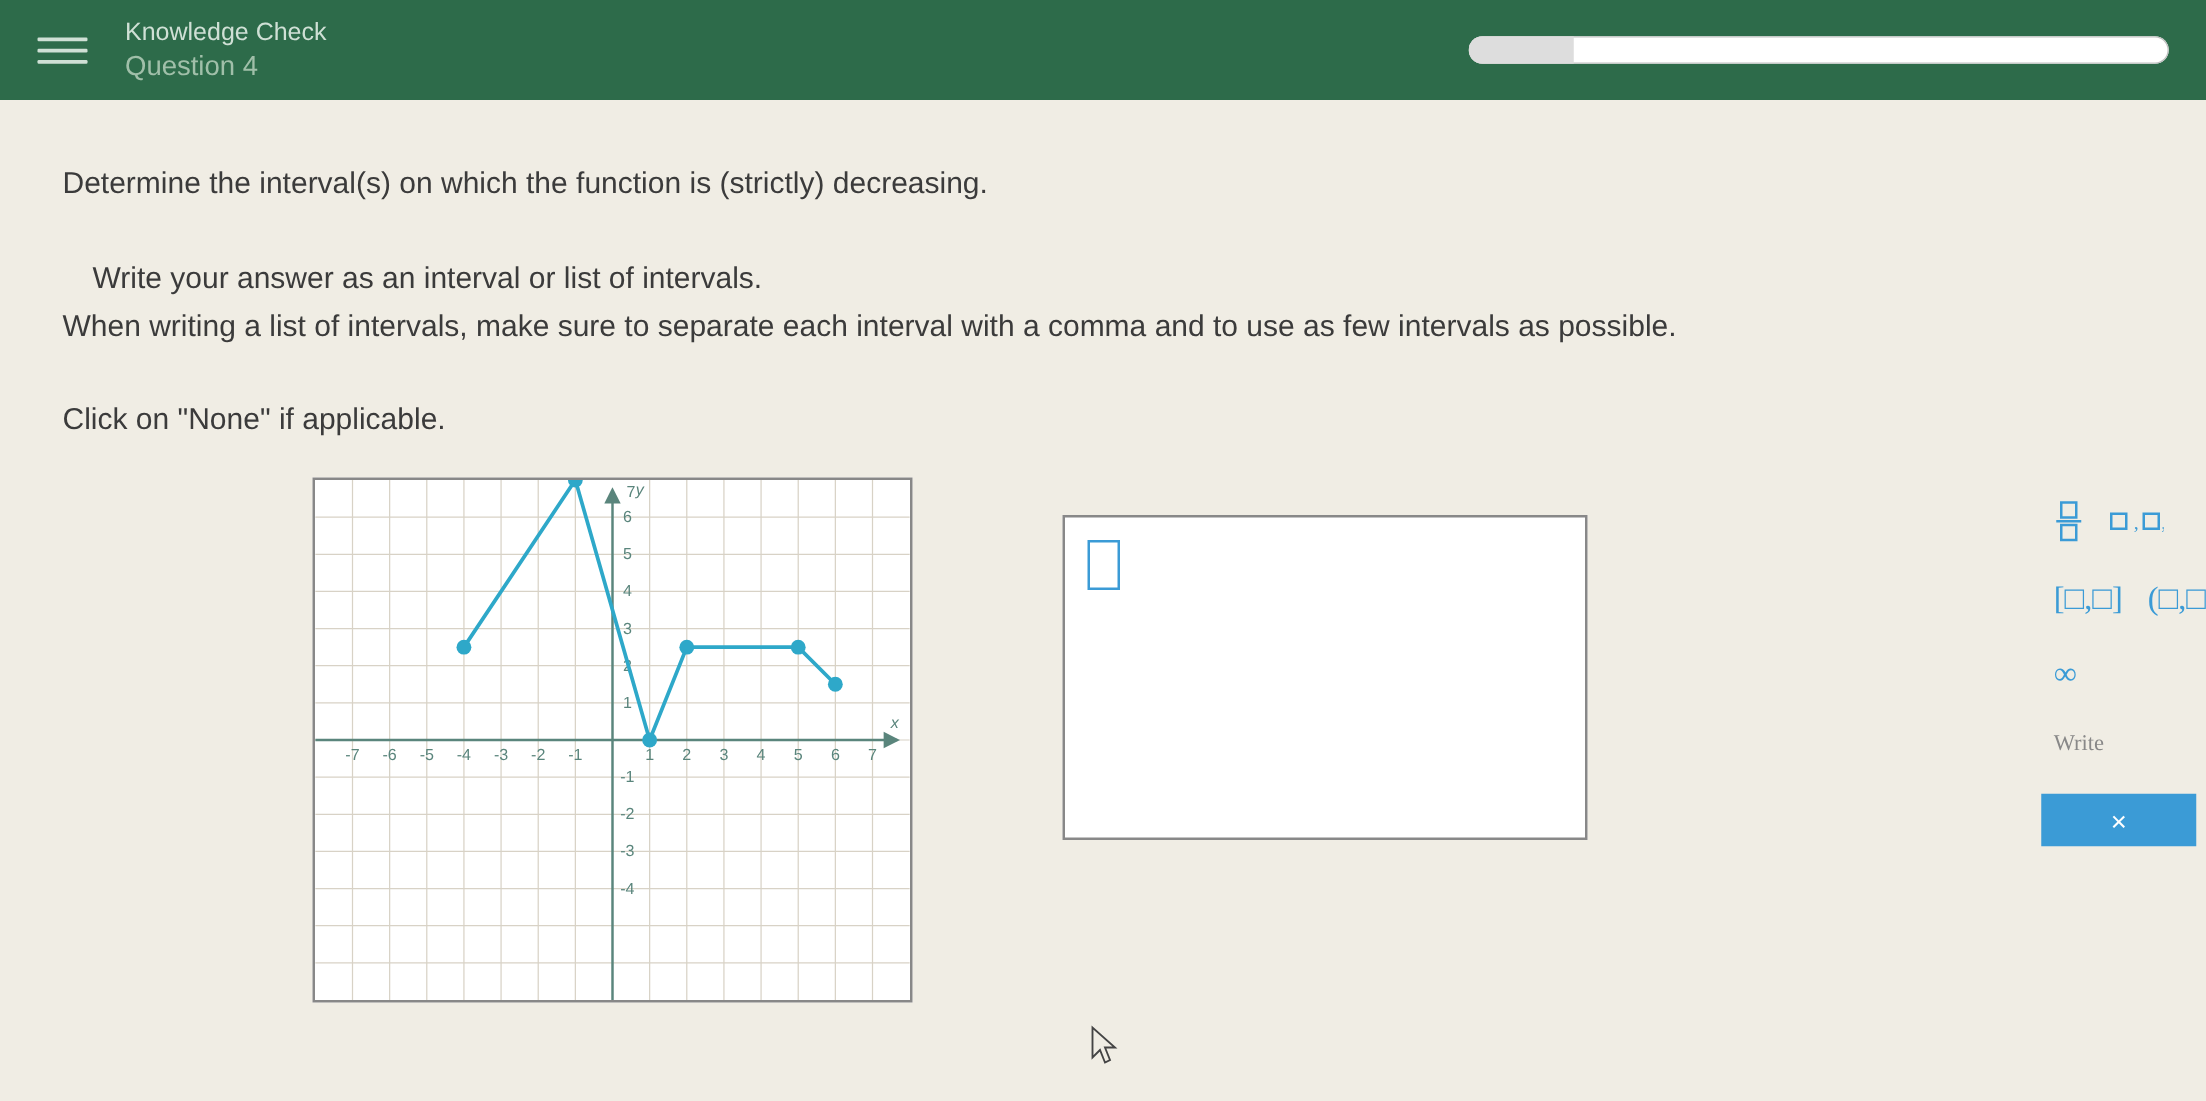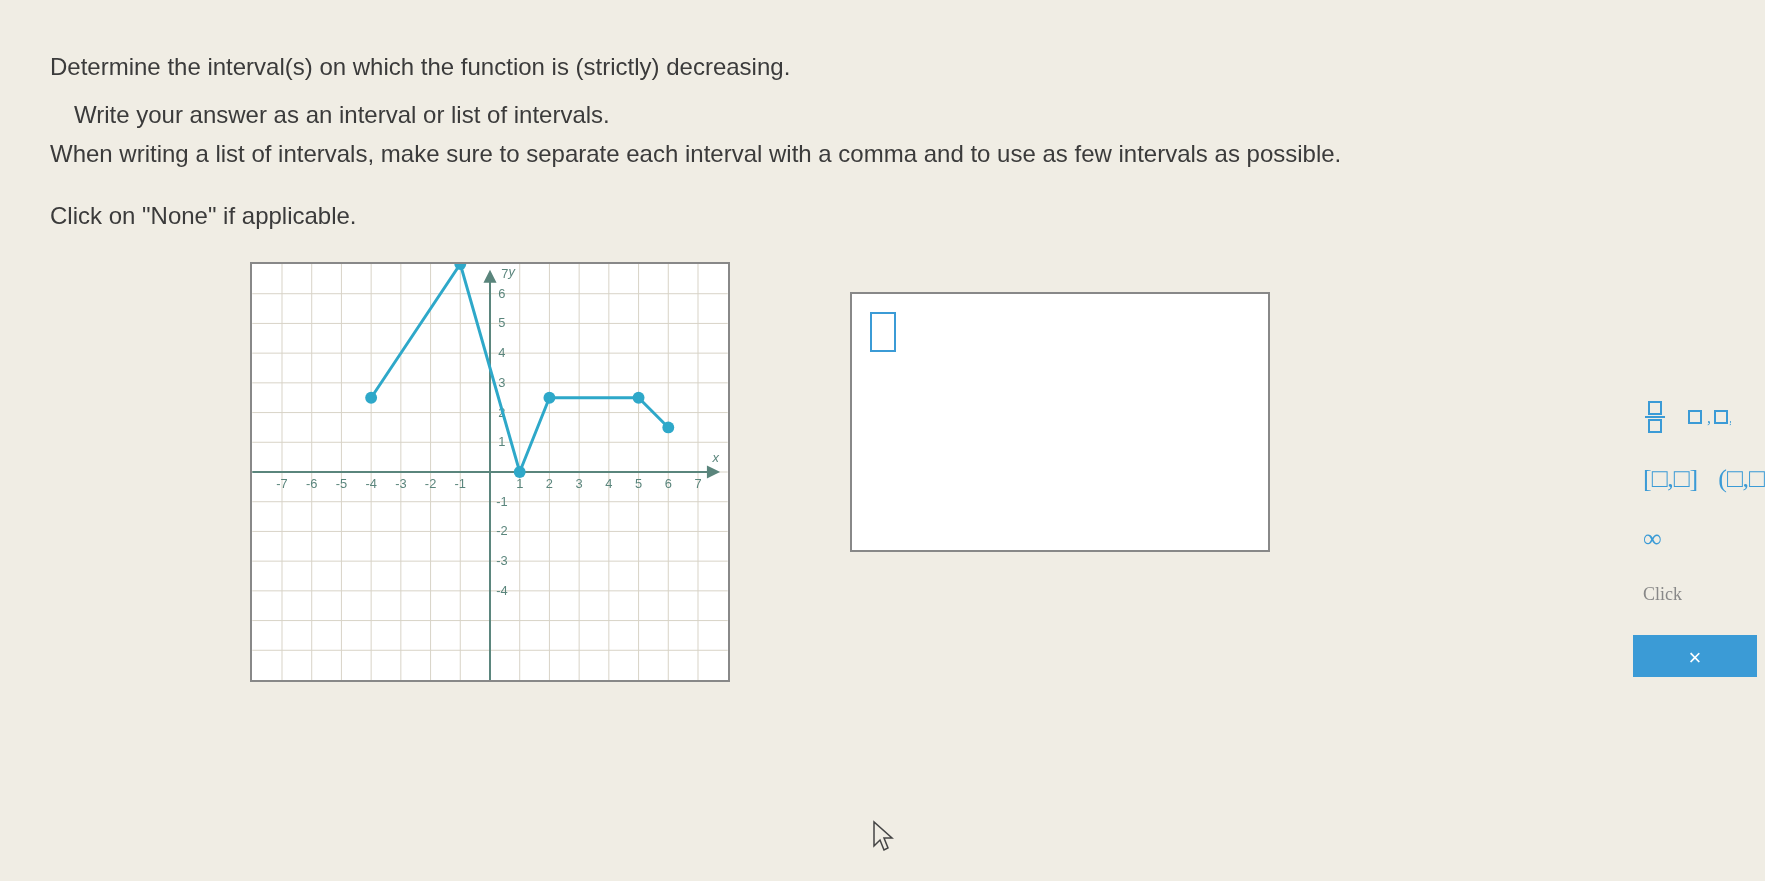--- a/index.html
+++ b/index.html
@@ -49,23 +49,23 @@
       height: 100%;
       background: #ddd;
       width: 15%;
     }
     .content {
       padding: 50px 50px 0 50px;
       color: #3b3b3b;
       font-size: 24px;
       line-height: 1.4;
     }
-    .question-text { margin-bottom: 14px; }
+    .question-text { margin-bottom: 42px; }
     .instruction { margin-bottom: 6px; margin-left: 24px; }
-    .instruction2 { margin-bottom: 28px; }
+    .instruction2 { margin-bottom: 40px; }
     .note { margin-bottom: 30px; }
     .work-area {
       display: flex;
       align-items: flex-start;
       gap: 120px;
       margin-left: 200px;
       margin-top: 10px;
     }
     .graph-wrap {
       border: 2px solid #888;
@@ -130,20 +130,34 @@
       font-size: 28px;
       color: #444;
     }
     .outer { position: relative; height: 100%; }
     .frac-icon svg, .list-icon svg { display: block; }
   </style>
 </head>
 <body>
 <div class="outer">
 
+  <div class="header">
+    <div class="menu-btn">
+      <span></span>
+        <span></span>
+        <span></span>
+    </div>
+    <div class="header-titles">
+      <div class="header-title">Knowledge Check</div>
+      <div class="header-sub">Question 4</div>
+    </div>
+    <div class="progress-track">
+      <div class="progress-fill" style="width: 15%;"></div>
+    </div>
+  </div>
 
   <div class="content">
     <div class="question-text">Determine the interval(s) on which the function is (strictly) decreasing.</div>
     <div class="instruction">Write your answer as an interval or list of intervals.</div>
     <div class="instruction2">When writing a list of intervals, make sure to separate each interval with a comma and to use as few intervals as possible.</div>
     <div class="note">Click on "None" if applicable.</div>
 
     <div class="work-area">
       <div class="graph-wrap">
         <svg class="graph-svg" viewBox="0 0 480 420">
@@ -250,21 +264,21 @@
       </span>
     </div>
     <div class="palette-row">
       <span class="pal-btn">[□,□]</span>
       <span class="pal-btn">(□,□</span>
     </div>
     <div class="palette-row">
       <span class="pal-btn">∞</span>
     </div>
     <div class="palette-row">
-      <span class="pal-btn none-btn">Click</span>
+      <span class="pal-btn none-btn">Write</span>
     </div>
     <div class="reset-row">
       <span>×</span>
     </div>
   </div>
 
   <div class="cursor-icon">
     <svg width="28" height="34" viewBox="0 0 28 34">
       <path d="M4 2 L4 26 L10 20 L14 30 L18 28 L14 18 L22 18 Z" fill="none" stroke="#444" stroke-width="1.5"></path>
     </svg>

